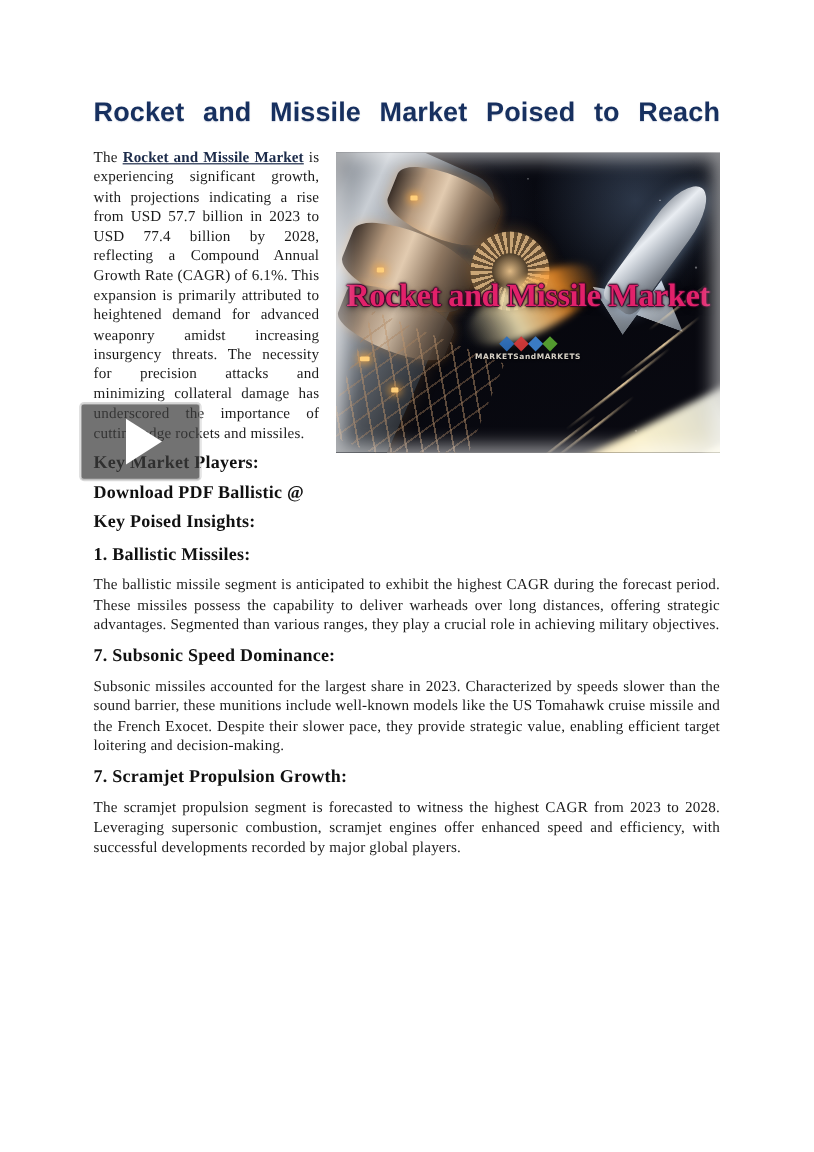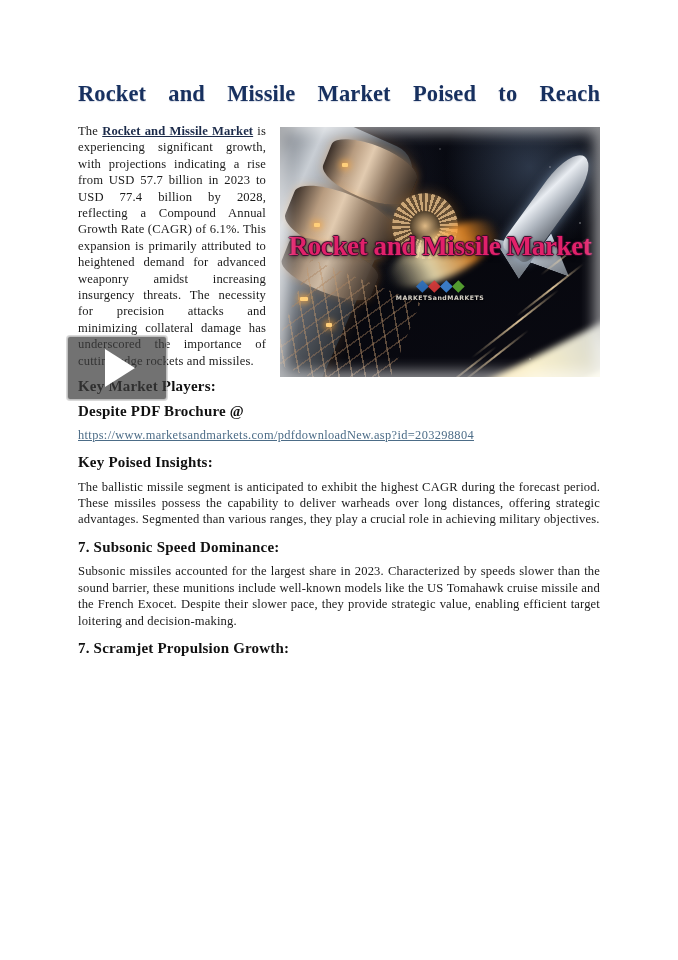--- a/index.html
+++ b/index.html
@@ -25,21 +25,21 @@
 
   .content {
     position: absolute;
     left: 78px;
     top: 78px;
     width: 522px;
   }
 
   
   .doc-title {
-    font-family: Liberation Serif, serif;
+    font-family: Liberation Sans, sans-serif;
     font-weight: bold;
     font-size: 22.5px;
     line-height: 31px;
     color: #17305f;
     letter-spacing: 0.1px;
     margin: 0 0 14px 0;
     text-align: justify;
     text-align-last: justify;
     text-shadow: 0 1px 1px rgba(120,130,160,0.28);
   }
@@ -432,31 +432,32 @@
           </div>
         </div>
       </div>
 
       <p class="para"><span>The </span><a class="inline-link" href="#">Rocket and Missile Market</a><span> is experiencing significant growth, with projections indicating a rise from USD 57.7 billion in 2023 to USD 77.4 billion by 2028, reflecting a Compound Annual Growth Rate (CAGR) of 6.1%. This expansion is primarily attributed to heightened demand for advanced weaponry amidst increasing insurgency threats. The necessity for precision attacks and minimizing collateral damage has underscored the importance of cutting-edge rockets and missiles.</span></p>
 
       <h2 class="heading">Key Market Players:</h2>
 
     </div>
 
-    <h2 class="heading">Despite PDF Brochure @</h2>
-    <a class="url-link" href="#">https://www.marketsandmarkets.com/pdfdownloadNew.asp?id=203298804</a>
+    <h2 class="heading">Download PDF Ballistic @</h2>
 
     <h2 class="heading">Key Poised Insights:</h2>
 
+    <h2 class="heading gap-top">1. Ballistic Missiles:</h2>
     <p class="para">The ballistic missile segment is anticipated to exhibit the highest CAGR during the forecast period. These missiles possess the capability to deliver warheads over long distances, offering strategic advantages. Segmented than various ranges, they play a crucial role in achieving military objectives.</p>
 
     <h2 class="heading gap-top">7. Subsonic Speed Dominance:</h2>
     <p class="para">Subsonic missiles accounted for the largest share in 2023. Characterized by speeds slower than the sound barrier, these munitions include well-known models like the US Tomahawk cruise missile and the French Exocet. Despite their slower pace, they provide strategic value, enabling efficient target loitering and decision-making.</p>
 
     <h2 class="heading gap-top">7. Scramjet Propulsion Growth:</h2>
+    <p class="para">The scramjet propulsion segment is forecasted to witness the highest CAGR from 2023 to 2028. Leveraging supersonic combustion, scramjet engines offer enhanced speed and efficiency, with successful developments recorded by major global players.</p>
 
   </div>
 
   <div class="play-overlay" title="Play">
     <div class="play-triangle"></div>
   </div>
 
 </div>
 
 </body></html>

